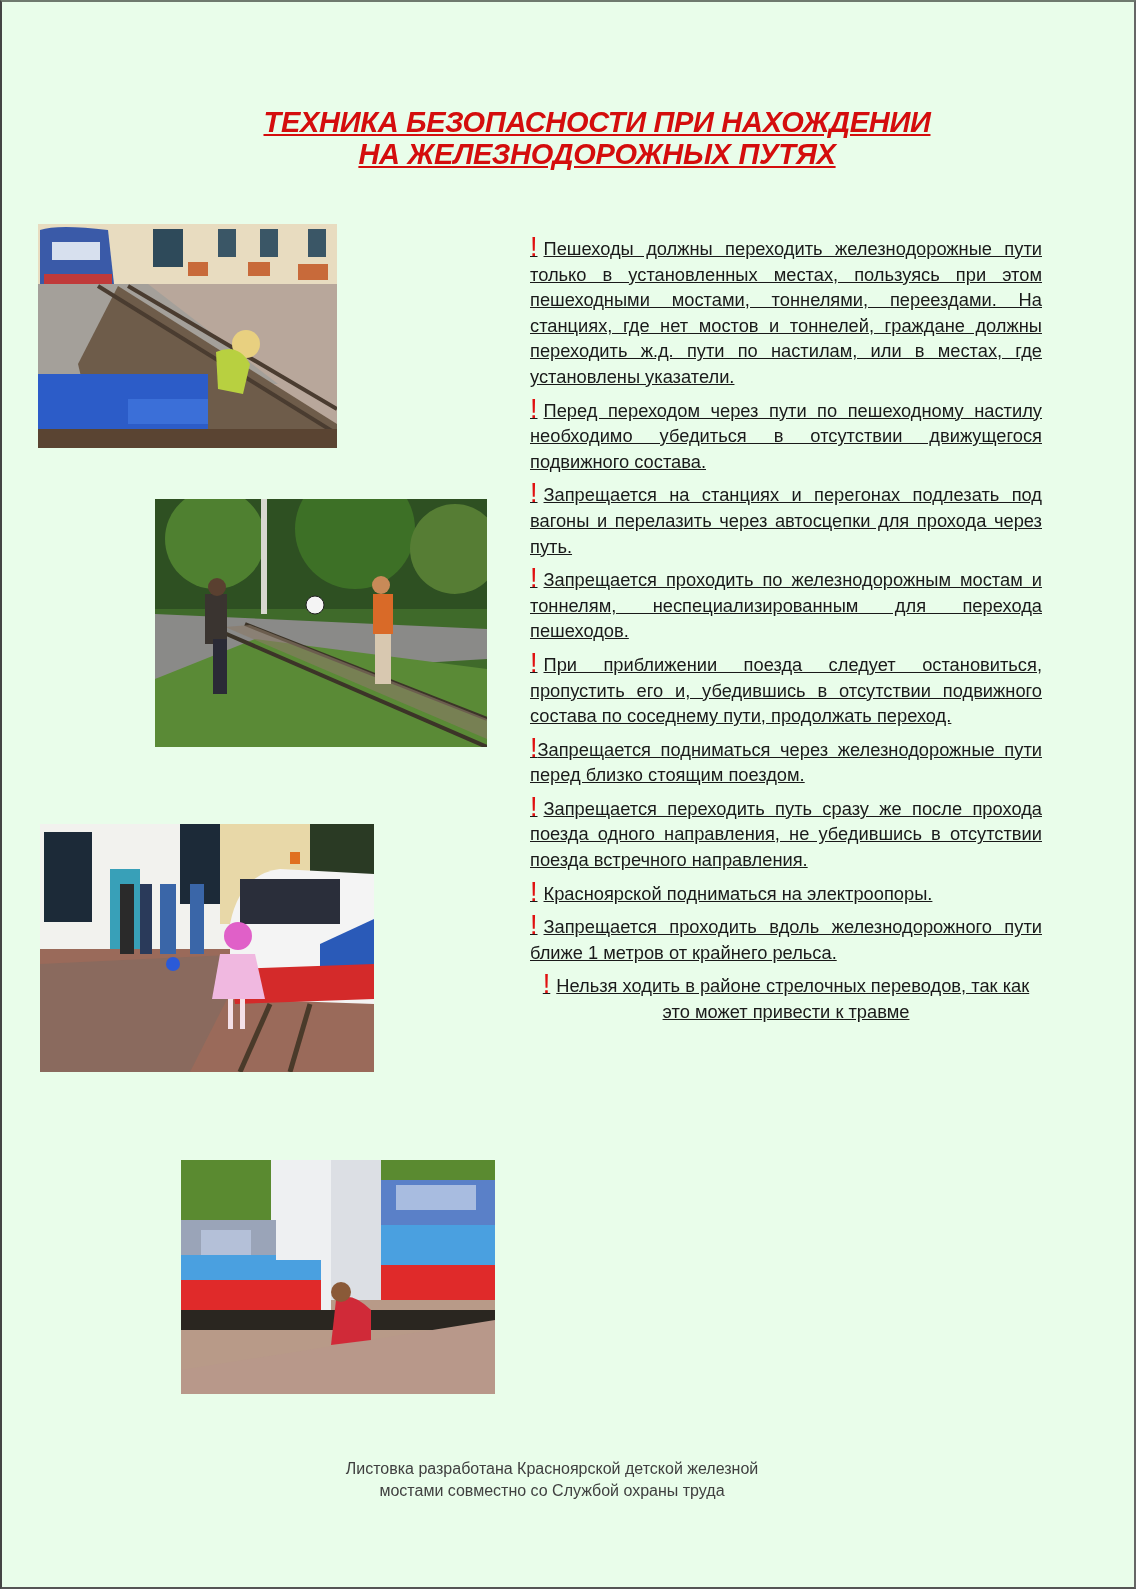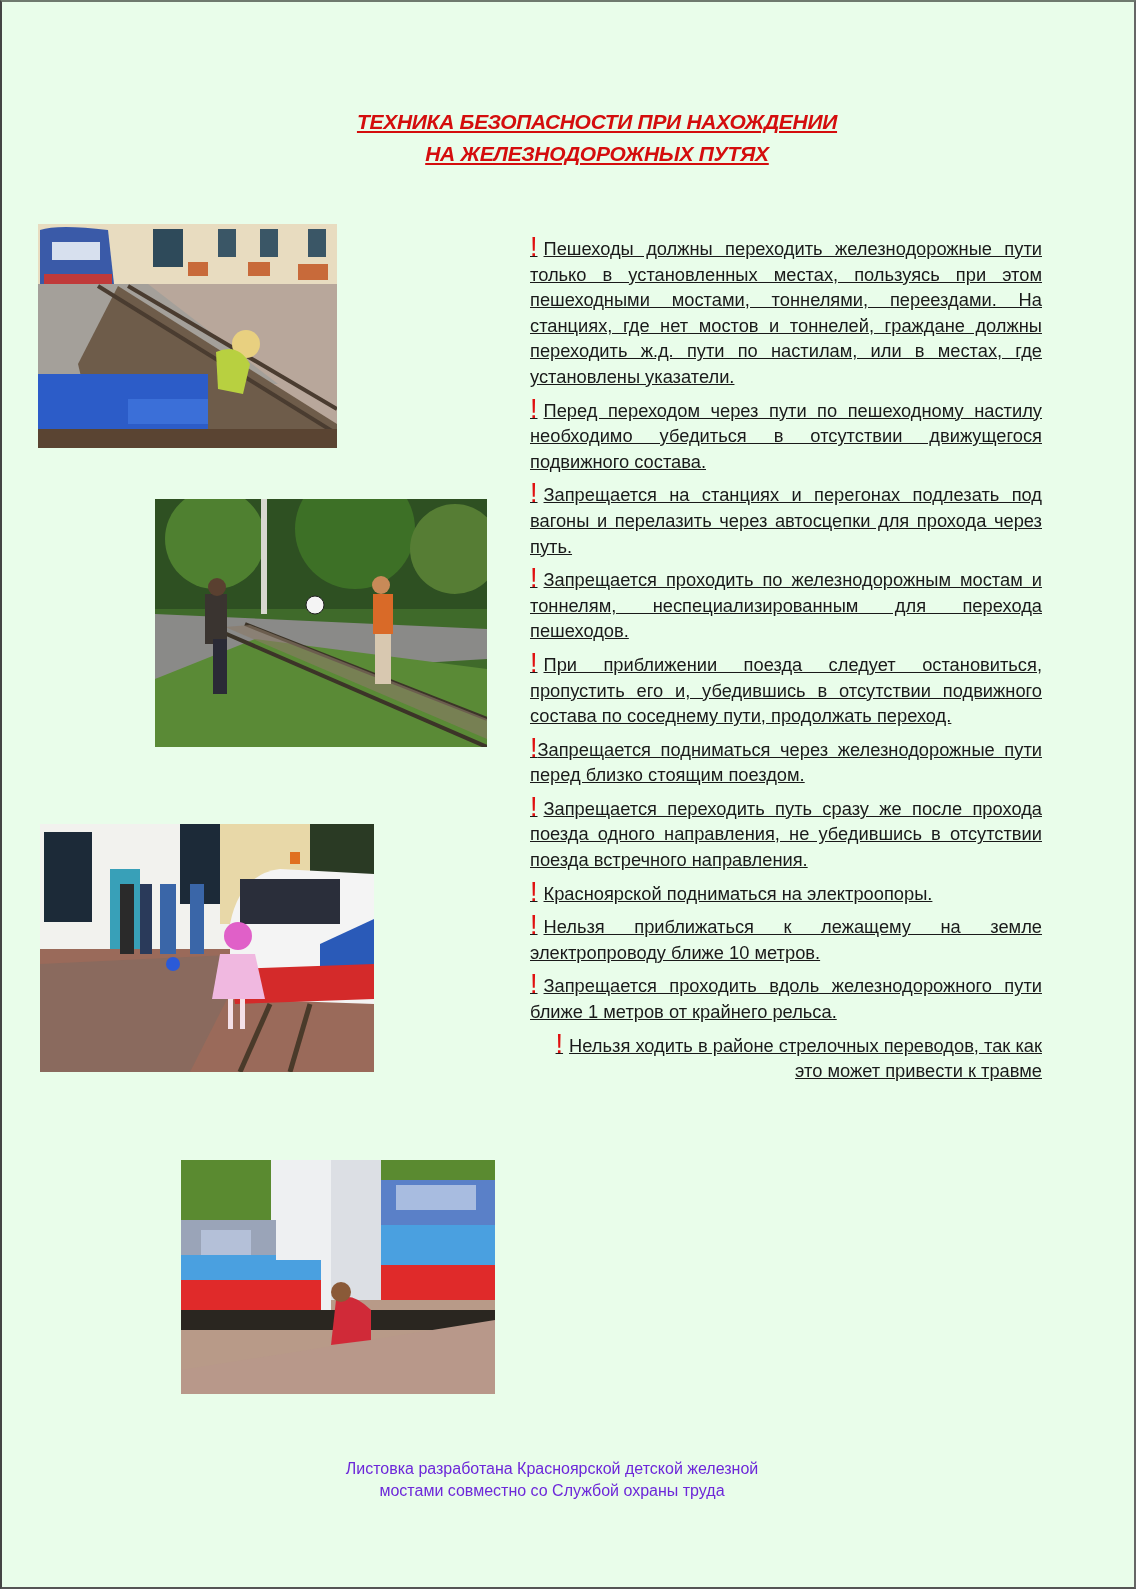--- a/index.html
+++ b/index.html
@@ -11,42 +11,42 @@
     }
     .page {
       position: absolute; left: 0; top: 0; width: 1132px; height: 1585px;
       border-top: 2px solid #6f7a6f; border-left: 2px solid #444;
       border-right: 2px solid #666; border-bottom: 2px solid #555;
       background: #e9fdea;
     }
     .title {
       position: absolute; left: 250px; top: 104px; width: 690px;
       text-align: center; color: #d40d0d; font-weight: bold; font-style: italic;
-      font-size: 21px; line-height: 32px; text-decoration: underline;
+      font-size: 29px; line-height: 32px; text-decoration: underline;
       letter-spacing: -0.3px;
     }
     .title div { display: block; }
     .photo {
       position: absolute; overflow: hidden;
     }
     .photo svg { display: block; width: 100%; height: 100%; }
     .rules {
       position: absolute; left: 528px; top: 234px; width: 512px;
       color: #1a1a1a; font-size: 18.3px; line-height: 25.6px; text-decoration: underline;
     }
     .rule {
       text-align: justify; margin-bottom: 8px;
     }
     .rule .bang {
       color: #e01010; font-size: 27px; font-weight: normal; margin-right: 6px;
       line-height: 20px; vertical-align: -1px;
     }
     .footer {
       position: absolute; left: 250px; top: 1456px; width: 600px;
-      text-align: center; font-size: 16px; line-height: 22px; color: #6d28d9;
+      text-align: center; font-size: 16px; line-height: 22px; color: #404040;
     }
   </style>
 </head>
 <body>
 
 <div class="page">
 
   <div class="title">
     <div>ТЕХНИКА БЕЗОПАСНОСТИ ПРИ НАХОЖДЕНИИ</div>
     <div>НА ЖЕЛЕЗНОДОРОЖНЫХ ПУТЯХ</div>
@@ -154,23 +154,22 @@
 
   <div class="rules">
     <div class="rule"><span class="bang">!</span><span>Пешеходы должны переходить железнодорожные пути только в установленных местах, пользуясь при этом пешеходными мостами, тоннелями, переездами. На станциях, где нет мостов и тоннелей, граждане должны переходить ж.д. пути по настилам, или в местах, где установлены указатели.</span></div>
     <div class="rule"><span class="bang">!</span><span>Перед переходом через пути по пешеходному настилу необходимо убедиться в отсутствии движущегося подвижного состава.</span></div>
     <div class="rule"><span class="bang">!</span><span>Запрещается на станциях и перегонах подлезать под вагоны и перелазить через автосцепки для прохода через путь.</span></div>
     <div class="rule"><span class="bang">!</span><span>Запрещается проходить по железнодорожным мостам и тоннелям, неспециализированным для перехода пешеходов.</span></div>
     <div class="rule"><span class="bang">!</span><span>При приближении поезда следует остановиться, пропустить его и, убедившись в отсутствии подвижного состава по соседнему пути, продолжать переход.</span></div>
     <div class="rule"><span class="bang" style="margin-right:0">!</span><span>Запрещается подниматься через железнодорожные пути перед близко стоящим поездом.</span></div>
     <div class="rule"><span class="bang">!</span><span>Запрещается переходить путь сразу же после прохода поезда одного направления, не убедившись в отсутствии поезда встречного направления.</span></div>
     <div class="rule"><span class="bang">!</span><span>Красноярской подниматься на электроопоры.</span></div>
-    <div class="rule"><span class="bang">!</span><span>Нельзя приближаться к лежащему на земле электропроводу ближе 10 метров.</span></div>
     <div class="rule"><span class="bang">!</span><span>Запрещается проходить вдоль железнодорожного пути ближе 1 метров от крайнего рельса.</span></div>
-    <div class="rule" style="text-align:right"><span class="bang">!</span><span>Нельзя ходить в районе стрелочных переводов, так как это может привести к травме</span></div>
+    <div class="rule" style="text-align:center"><span class="bang">!</span><span>Нельзя ходить в районе стрелочных переводов, так как это может привести к травме</span></div>
   </div>
 
   <div class="footer">
     <div>Листовка разработана Красноярской детской железной</div>
     <div>мостами совместно со Службой охраны труда</div>
   </div>
 
 </div>
 
 </body></html>

